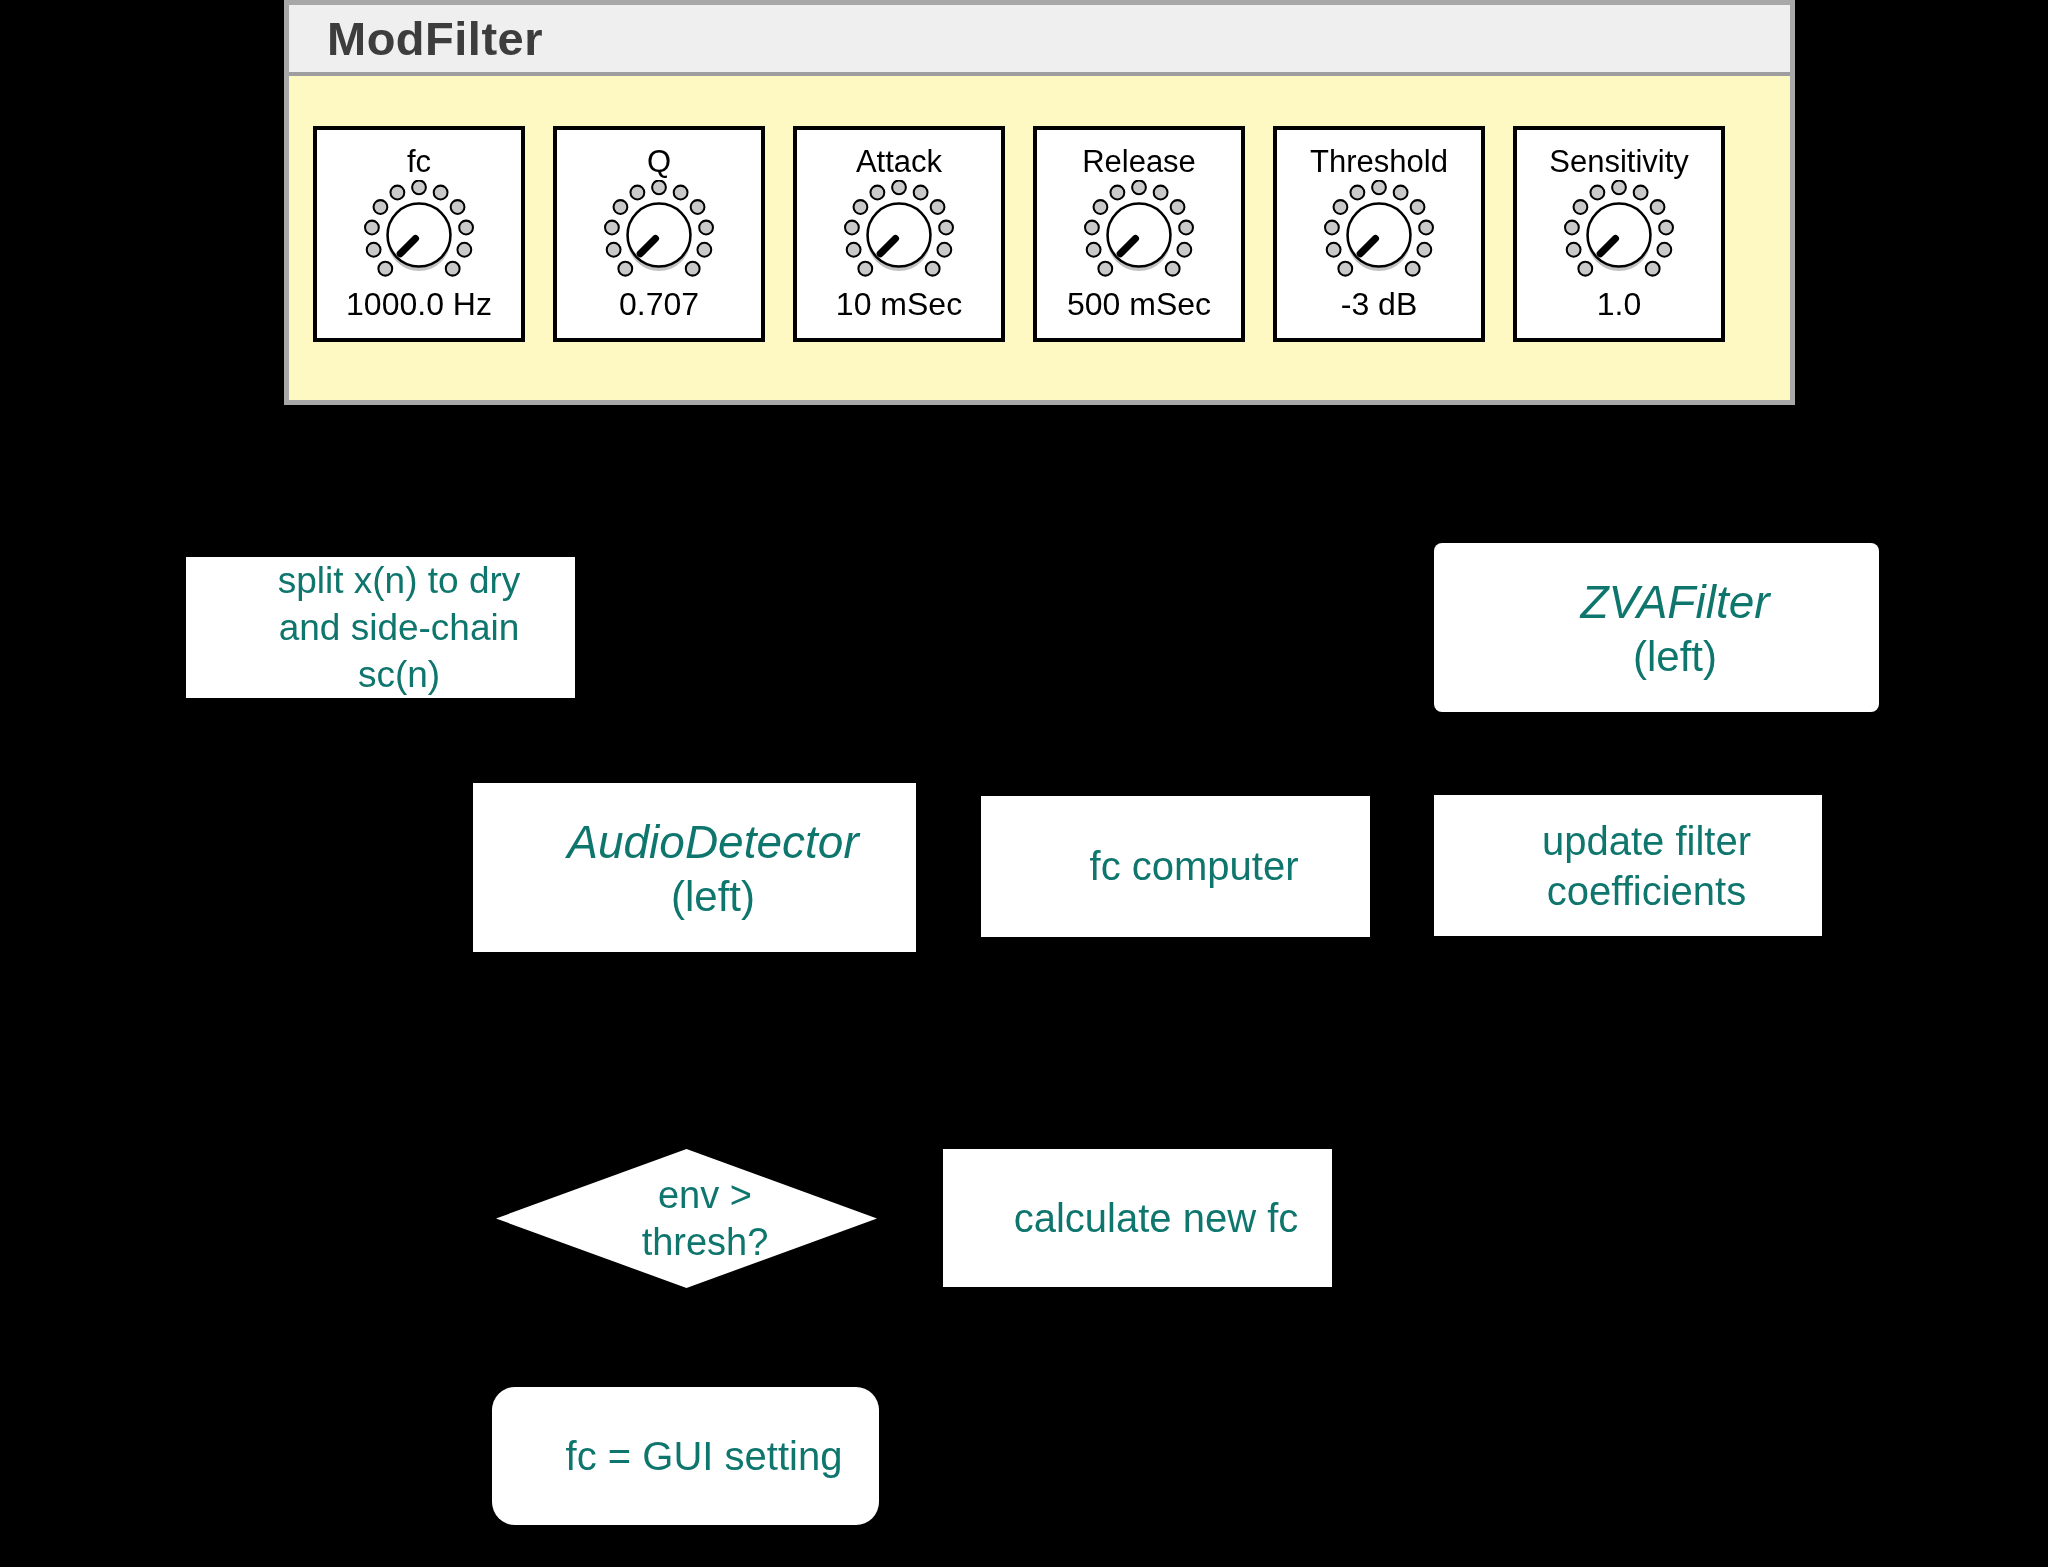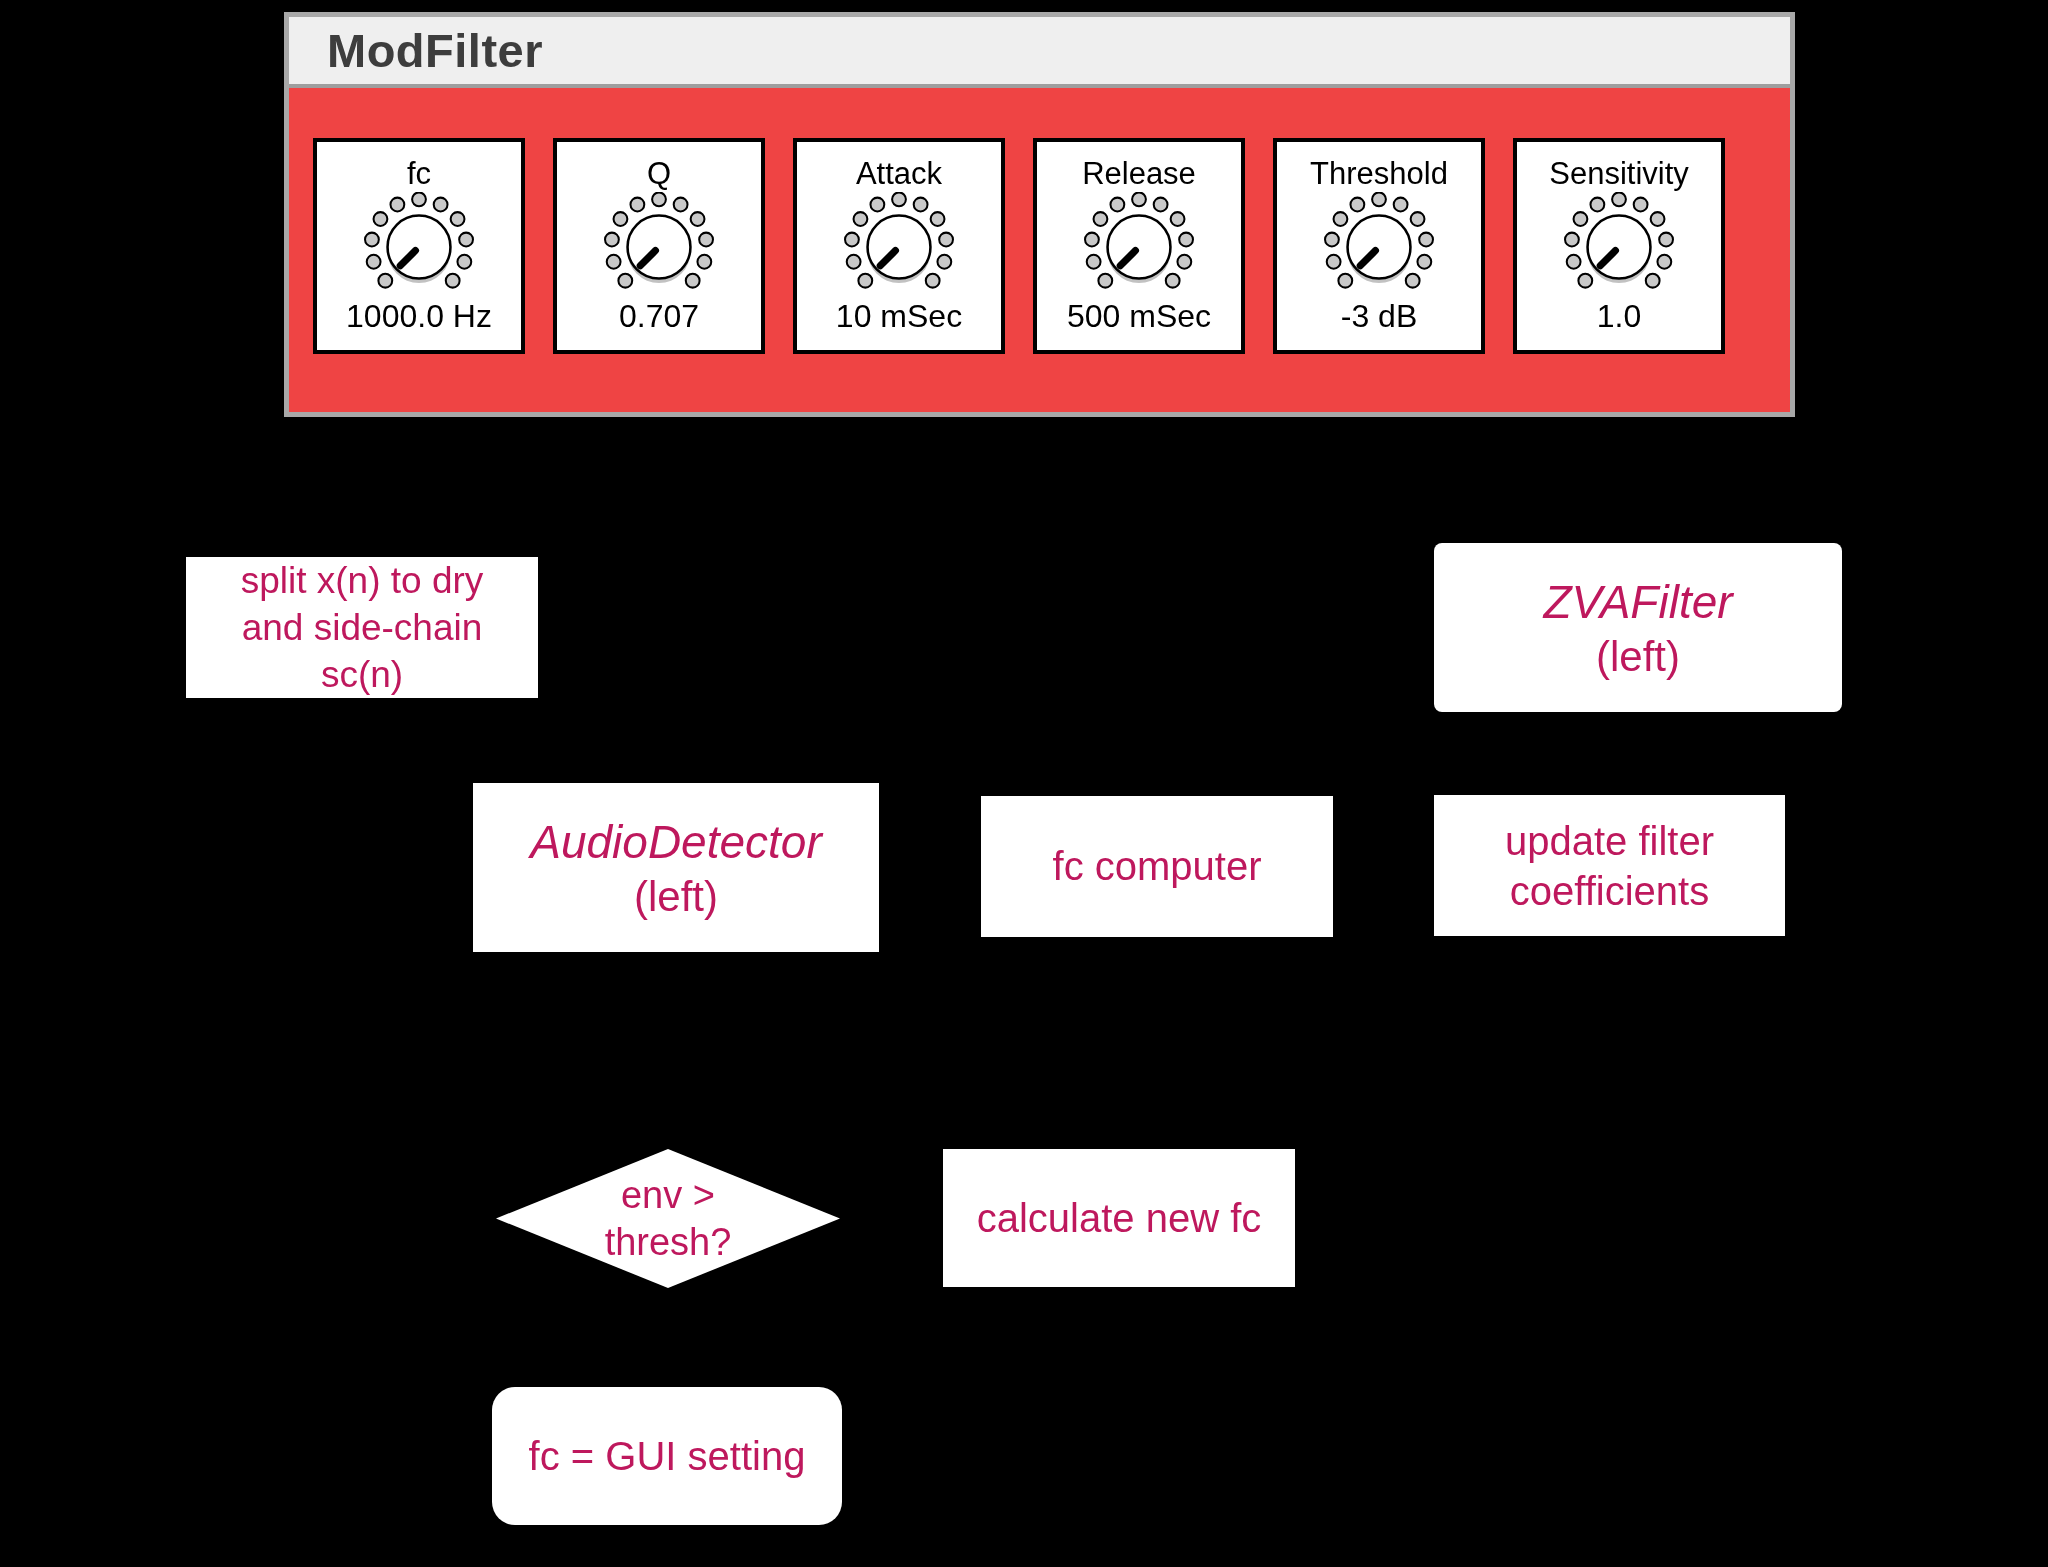--- a/index.html
+++ b/index.html
@@ -13,23 +13,22 @@
     overflow: hidden;
     font-family: "Liberation Sans", "DejaVu Sans", sans-serif;
   }
 
   
   .modfilter-panel {
     position: absolute;
     left: 284px; top: 0;
     width: 1511px; height: 405px;
     box-sizing: border-box;
-    background: #ef4444;
+    background: #fef9c3;
     border: 5px solid #a8a8a8;
-    margin-top: 12px;
   }
   .panel-titlebar {
     height: 67px;
     background: #efefef;
     border-bottom: 4px solid #9e9e9e;
     display: flex;
     align-items: center;
     padding-left: 38px;
   }
   .panel-title {
@@ -67,26 +66,27 @@
   .knob-value {
     font-size: 32px;
     color: #000;
     white-space: nowrap;
   }
 
   
   .flow-node {
     position: absolute;
     background: #ffffff;
-    color: #be185d;
+    color: #0f766e;
     display: flex;
     flex-direction: column;
     align-items: center;
     justify-content: center;
     text-align: center;
+    padding-left: 37px;
   }
   .node-split        { left: 186px;  top: 557px;  width: 352px; height: 141px; font-size: 37px; line-height: 47px; }
   .node-zvafilter    { left: 1434px; top: 543px;  width: 408px; height: 169px; border-radius: 8px; }
   .node-audiodetector{ left: 473px;  top: 783px;  width: 406px; height: 169px; }
   .node-fc-computer  { left: 981px;  top: 796px;  width: 352px; height: 141px; font-size: 40px; }
   .node-update       { left: 1434px; top: 795px;  width: 351px; height: 141px; font-size: 40px; line-height: 50px; }
   .node-decision     { left: 496px;  top: 1149px; width: 344px; height: 139px; font-size: 38px; line-height: 47px;
                        clip-path: polygon(50% 0, 100% 50%, 50% 100%, 0 50%); }
   .node-calculate    { left: 943px;  top: 1149px; width: 352px; height: 138px; font-size: 40px; }
   .node-done         { left: 1401px; top: 1149px; width: 343px; height: 138px; font-size: 42px; border-radius: 69px; }

